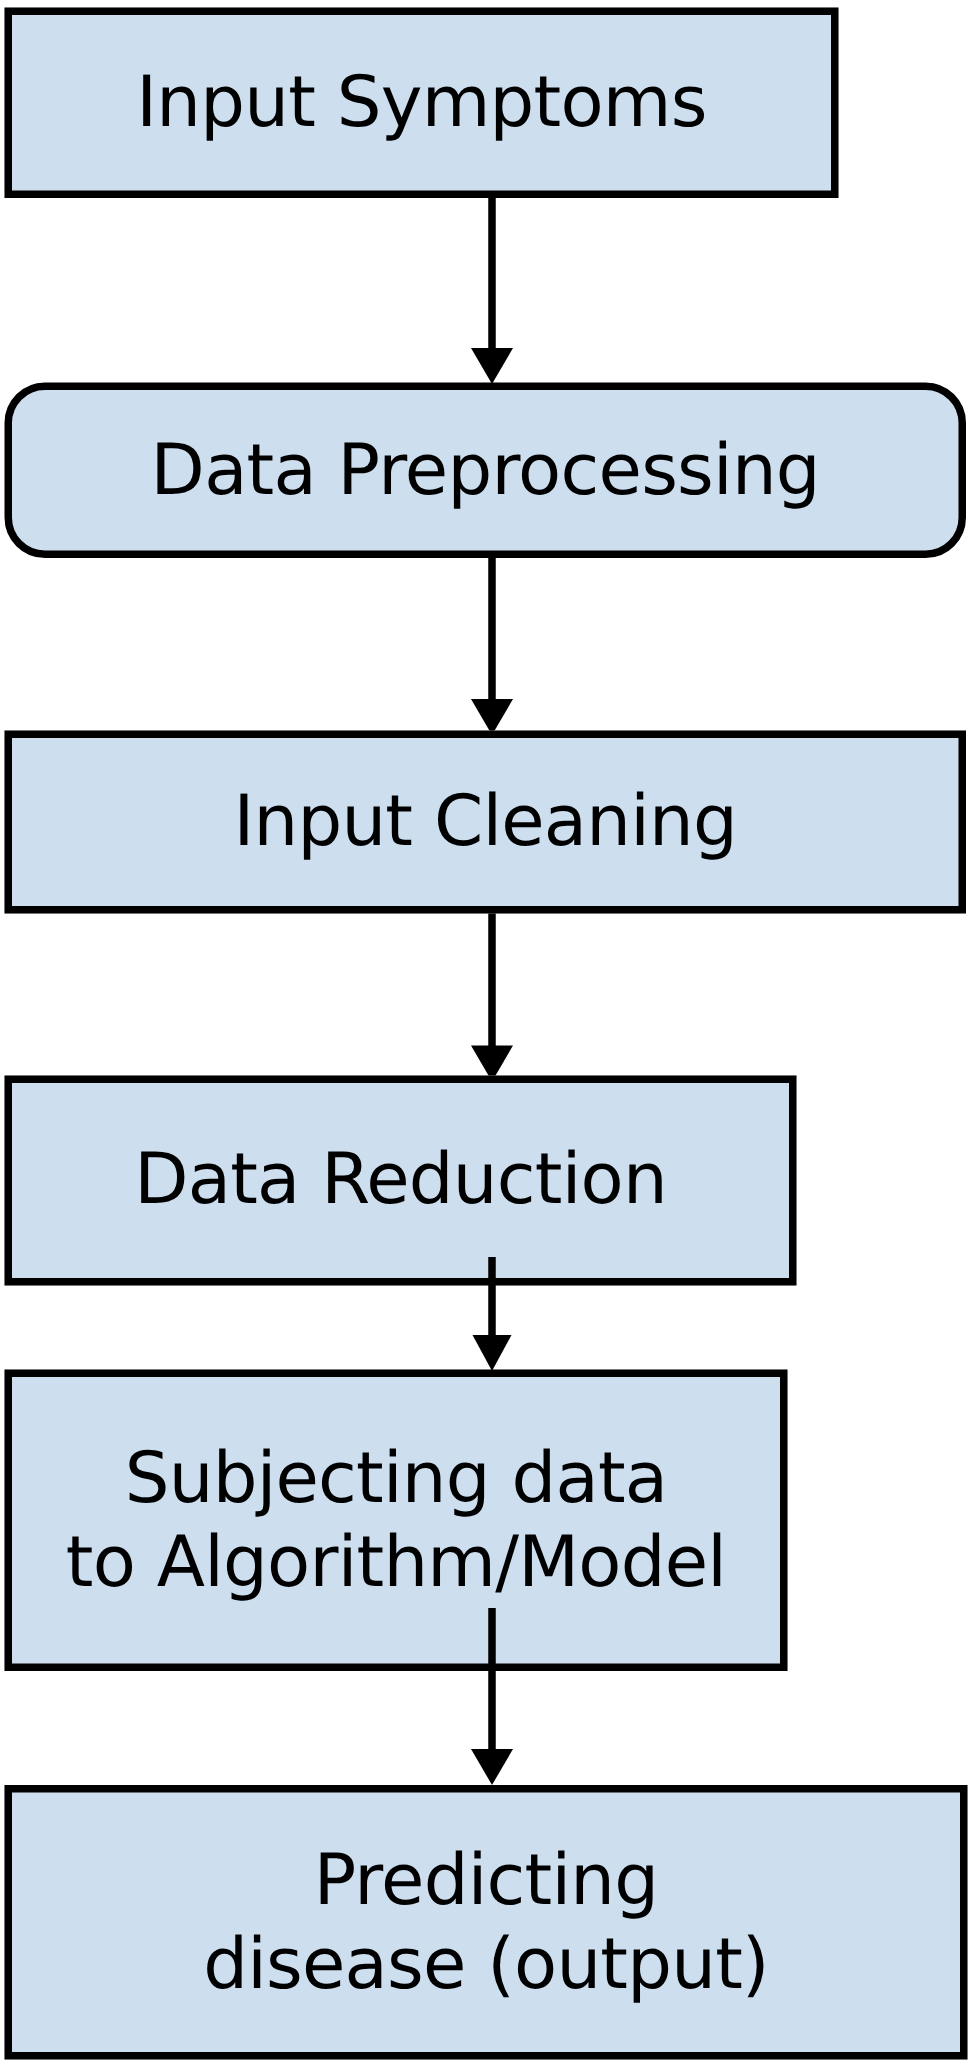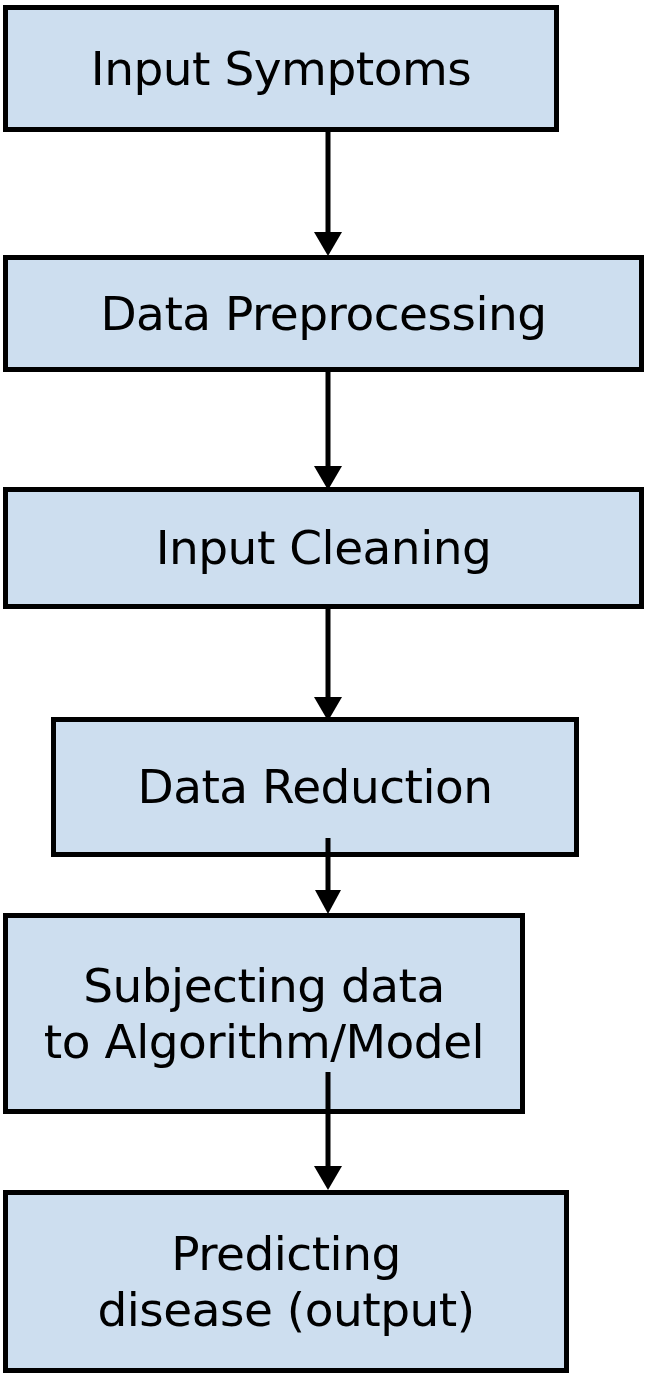--- a/index.html
+++ b/index.html
@@ -39,25 +39,25 @@
     font-size: 47px;
     line-height: 1.18;
     letter-spacing: -0.5px;
     white-space: pre-line;
     padding: 0 6px;
     color: #000000;
   }
 
   
   #node-input-symptoms   { left: 3px;  top: 5px;    width: 556px; height: 127px; }
-  #node-data-preprocessing { left: 3px; top: 255px; width: 641px; height: 117px; }
+  #node-data-preprocessing { left: 3px; top: 255px; width: 641px; height: 117px; border-radius: 27px; }
   #node-data-cleaning    { left: 3px;  top: 487px;  width: 641px; height: 122px; }
-  #node-data-reduction   { left: 3px;  top: 717px;  width: 528px; height: 140px; margin-left: 48px; }
+  #node-data-reduction   { left: 3px;  top: 717px;  width: 528px; height: 140px; }
   #node-subjecting-data  { left: 3px;  top: 913px;  width: 522px; height: 201px; }
-  #node-predicting-disease { left: 3px; top: 1190px; width: 566px; height: 183px; }
+  #node-predicting-disease { left: 3px; top: 1190px; width: 642px; height: 183px; }
 
   
   .connector {
     position: absolute;
     z-index: 1;
   }
   .connector svg { display: block; }
 </style>
 </head>
 <body>

